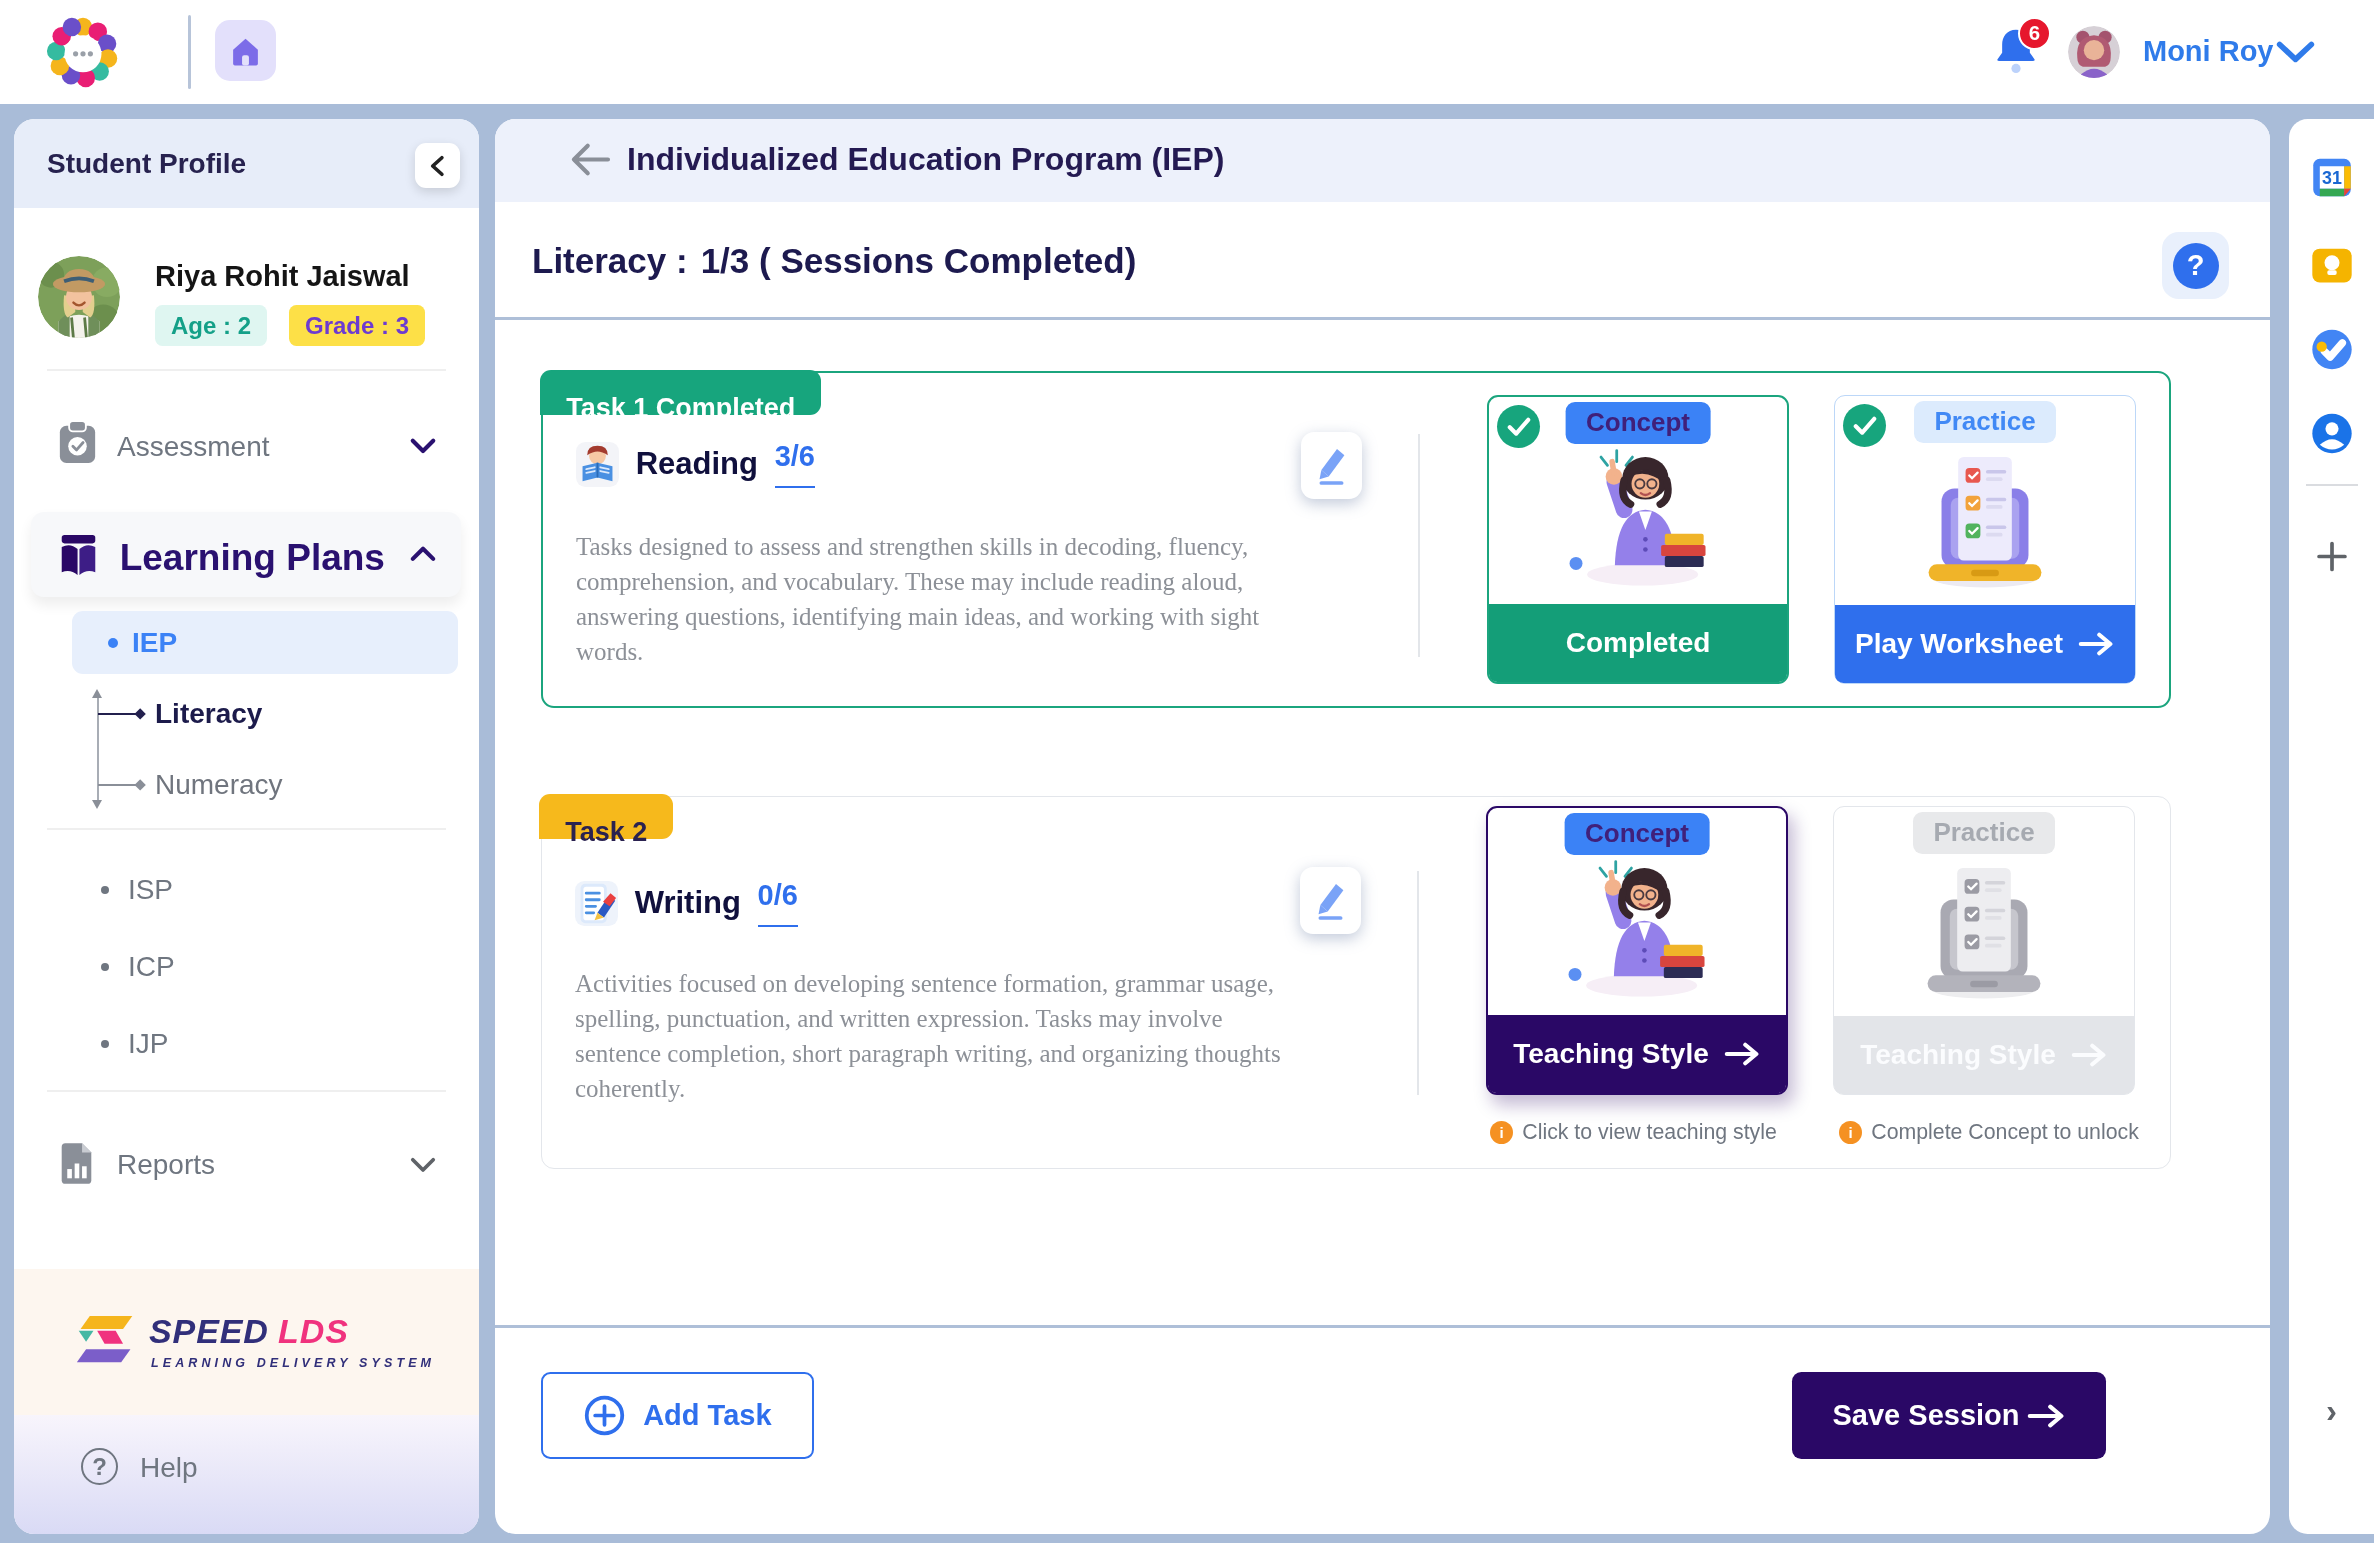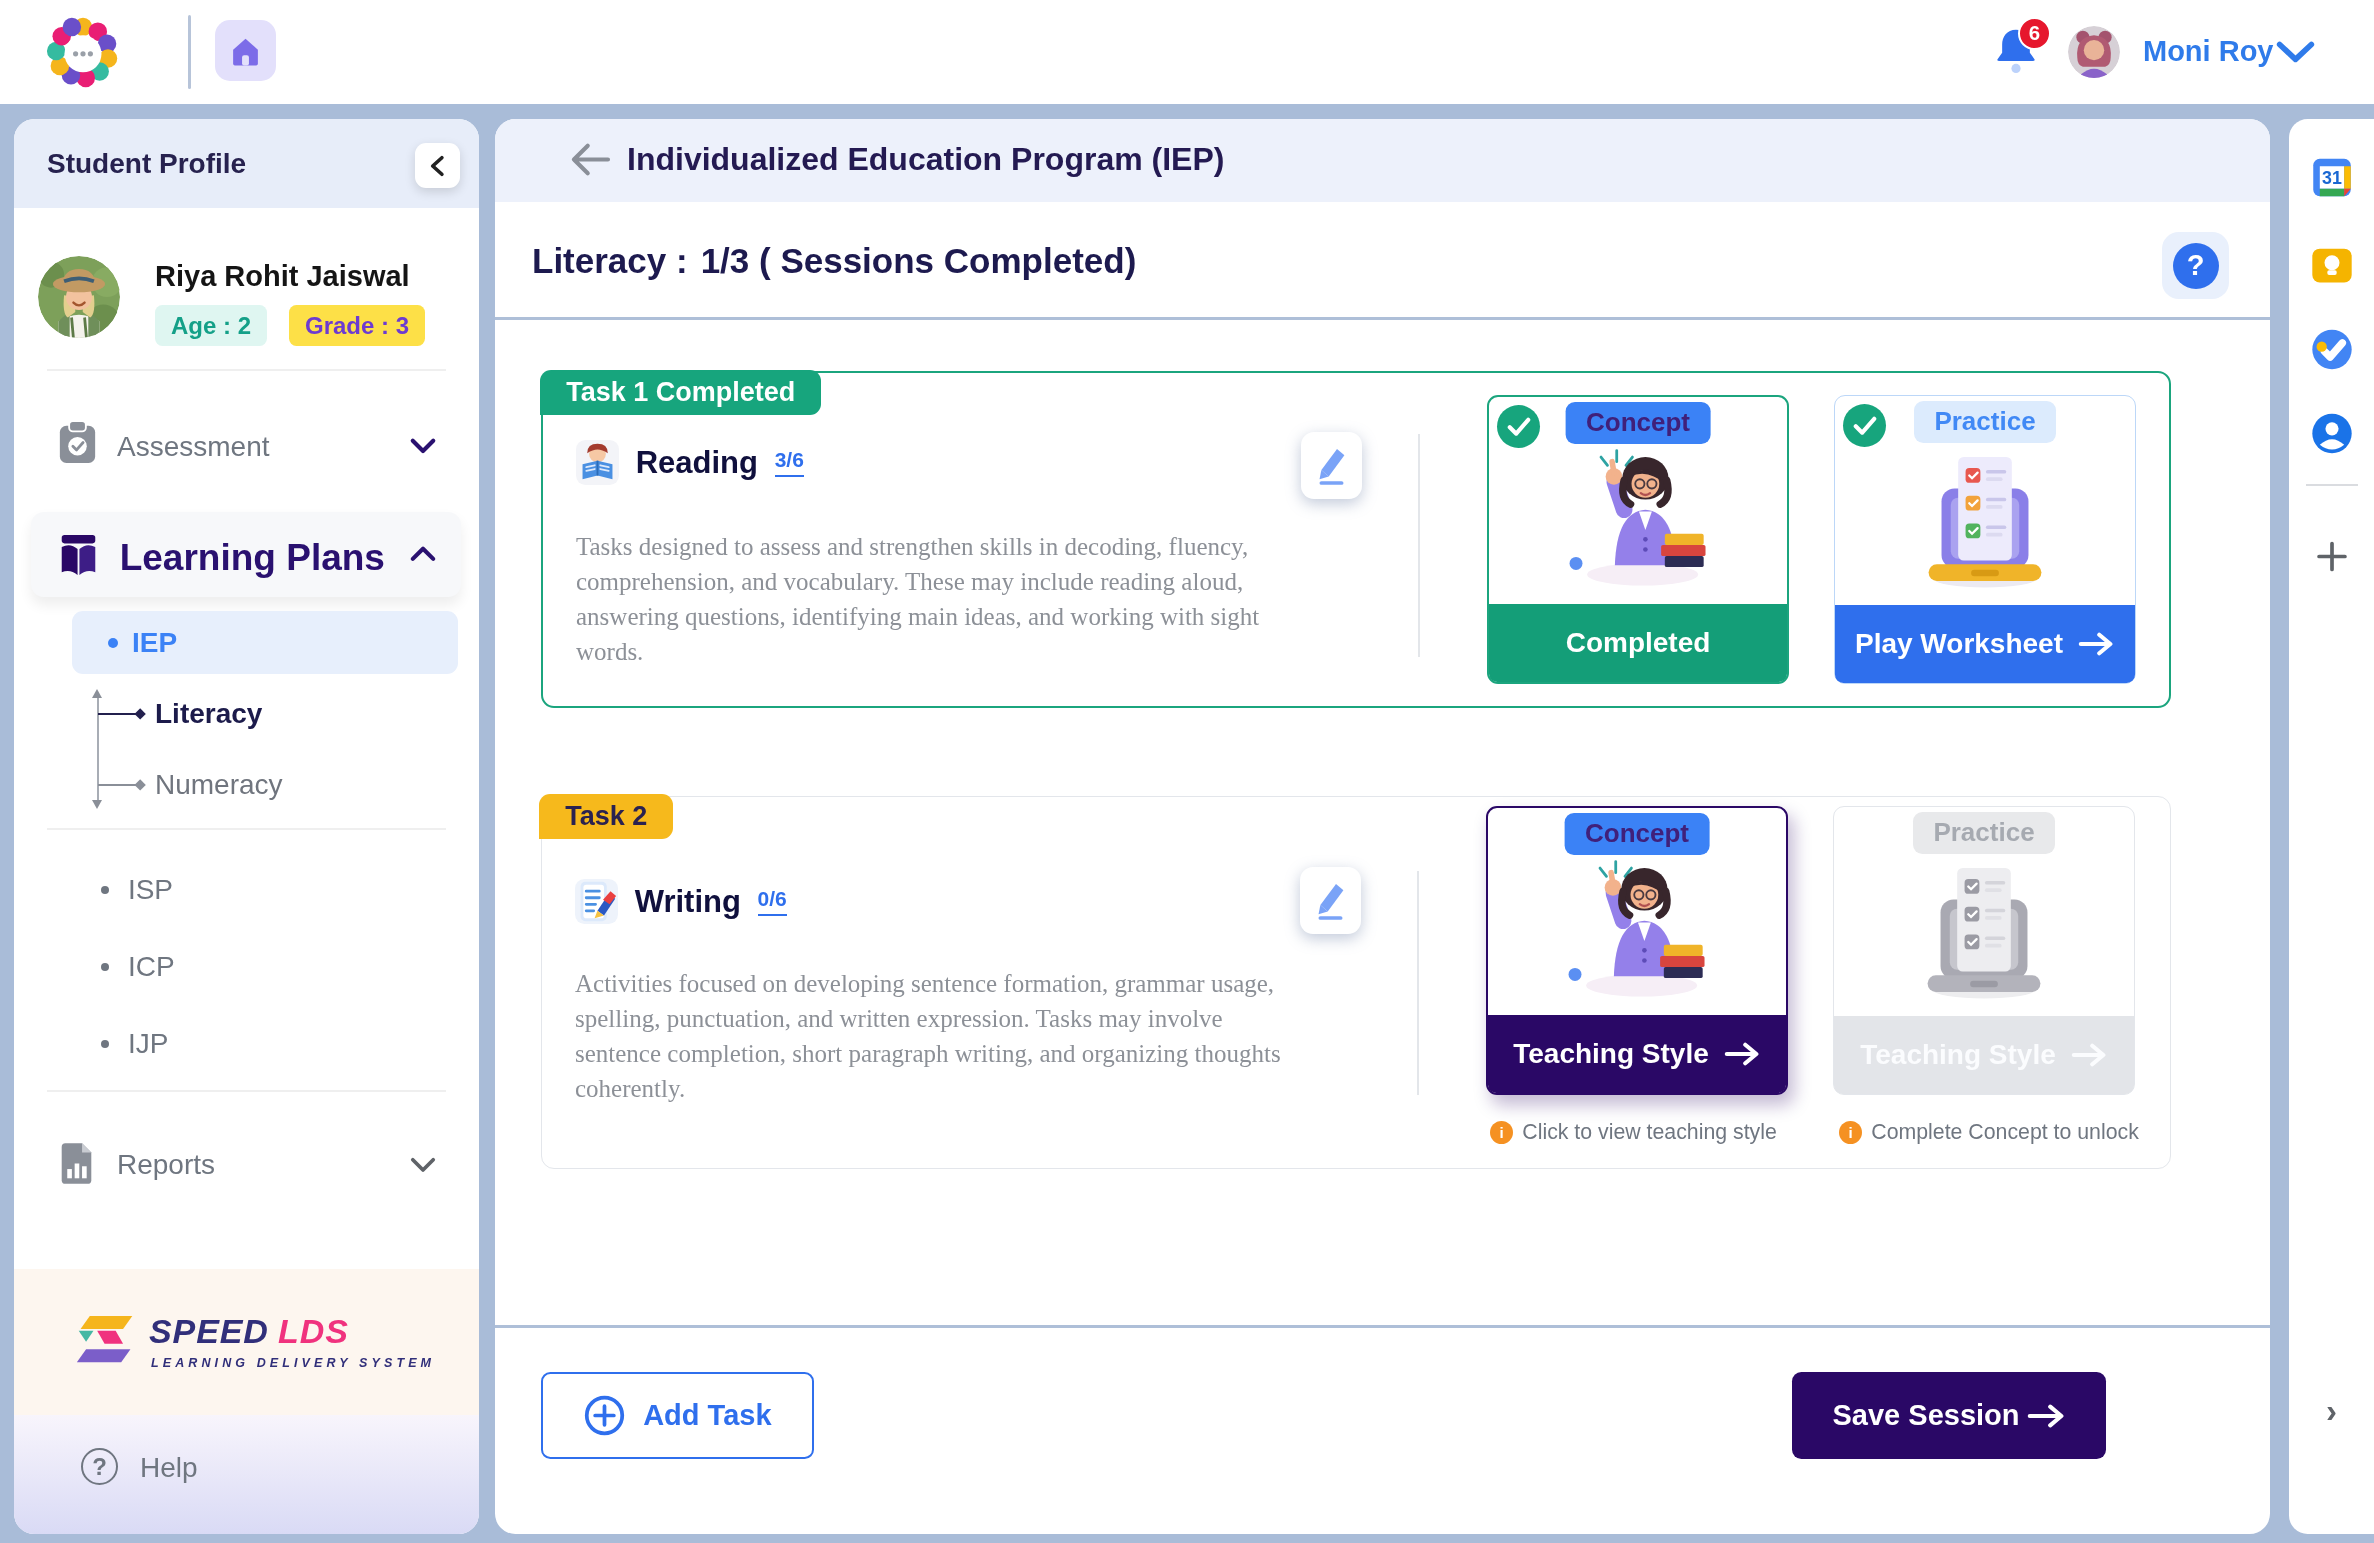--- a/index.html
+++ b/index.html
@@ -72,26 +72,26 @@
   .page-title b { font-weight:800; }
   .subtitle { position:absolute; left:37px; top:122px; font-size:35px; font-weight:bold; color:#1d1a4f; }
   .subtitle .val { margin-left:13px; }
   .help-btn { position:absolute; left:1667px; top:113px; width:67px; height:67px; border-radius:16.7px; background:#e9f0fc; display:flex; align-items:center; justify-content:center; cursor:pointer; }
   .help-btn .q { width:46px; height:46px; border-radius:50%; background:#2f6fed; color:#fff; font-size:29px; font-weight:bold; display:flex; align-items:center; justify-content:center; }
   .head-div { position:absolute; left:0; right:0; top:198px; height:2.8px; background:#aebfd8; }
 
   .task-card { position:absolute; left:46px; width:1630px; background:#fff; border-radius:13px; }
   .task1 { top:252px; height:337px; border:2.8px solid #1ba57e; }
   .task2 { top:677px; height:373px; border:1.9px solid #e3e6eb; }
-  .task-badge { position:absolute; left:-2.8px; top:-2.8px; height:45px; line-height:45px; padding:0 26px; font-size:27px; font-weight:bold; border-radius:11px 11px 11px 0; }
+  .task-badge { position:absolute; left:-2.8px; top:-2.8px; height:45px; line-height:45px; padding:16px 26px; font-size:27px; font-weight:bold; border-radius:11px 11px 11px 0; }
   .task1 .task-badge { background:#17a57d; color:#ffffff; }
   .task2 .task-badge { background:#f6b91c; color:#2a2250; }
   .subject-row { position:absolute; left:33px; display:flex; align-items:center; gap:16.7px; }
   .subject-name { font-size:31px; font-weight:bold; color:#10103d; }
-  .subject-progress { font-size:21px; font-weight:bold; color:#2f6fed; border-bottom:2.8px solid #2f6fed; padding-bottom:3px; cursor:pointer; }
+  .subject-progress { font-size:29px; font-weight:bold; color:#2f6fed; border-bottom:2.8px solid #2f6fed; padding-bottom:13px; cursor:pointer; }
   .edit-btn { position:absolute; left:758px; width:61px; height:67px; background:#fff; border-radius:13px; box-shadow:0 4.6px 15px rgba(100,120,160,.4); display:flex; align-items:center; justify-content:center; cursor:pointer; }
   .task-desc { position:absolute; left:33px; width:733px; font-size:25px; line-height:35px; color:#8c9097;font-family:Liberation Serif, serif; }
   .v-div { position:absolute; left:875px; width:1.9px; background:#e3e6ea; }
 
   .mini { position:absolute; width:302px; height:289px; border-radius:11px; background:#fff; cursor:pointer; }
   .m-c1 { left:944px; top:22px; border:2.8px solid #1ba57e; }
   .m-p1 { left:1291px; top:22px; border:1.9px solid #bcd7f8; }
   .m-c2 { left:944px; top:9.3px; border:2.8px solid #2a0866; box-shadow:5.6px 9.3px 16.7px rgba(42,8,102,.28); }
   .m-p2 { left:1291px; top:9.3px; border:1.9px solid #e3e6eb; }
   .mini-pill { position:absolute; top:4.6px; left:50%; transform:translateX(-50%); padding:5.6px 20.4px; border-radius:9.3px; font-size:26px; font-weight:600; white-space:nowrap; }

